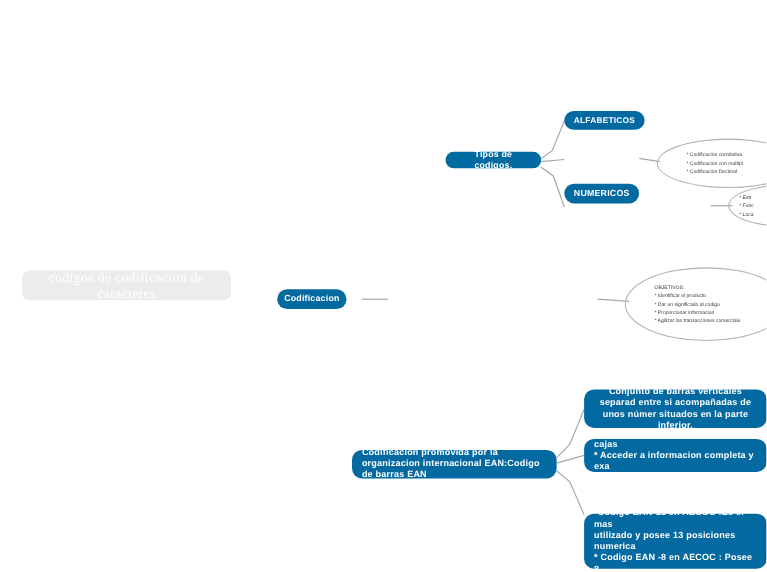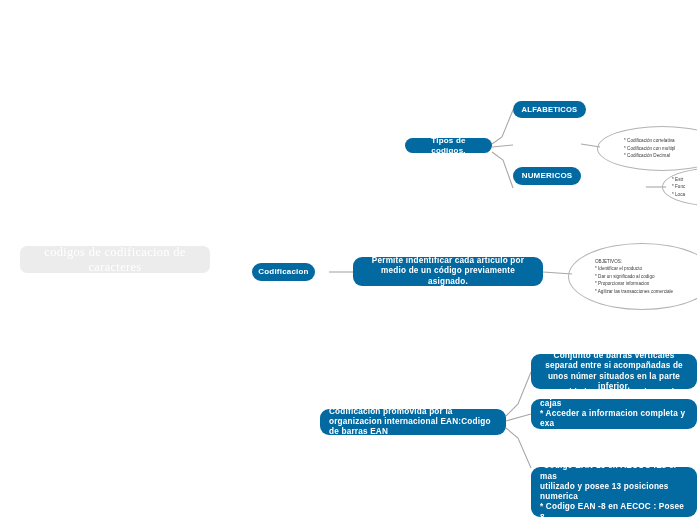--- a/index.html
+++ b/index.html
@@ -134,21 +134,20 @@
   </div>
 
   <div class="ellipse tiny e-alfanum">
     <div class="ell-text">* Estr
 * Func
 * Loca</div>
   </div>
 
   <div class="node n-codif">Codificacion</div>
 
-  <div class="node n-permite">Permite indentificar cada articulo por medio de un código previamente asignado.</div>
 
   <div class="ellipse e-objetivos">
     <div class="ell-text">OBJETIVOS:
 * Identificar el producto
 * Dar un significado al codigo
 * Proporcionar informacion
 * Agilizar las transacciones comerciale</div>
   </div>
 
   <div class="node n-conjunto">Conjunto de barras verticales separad entre si  acompañadas de unos númer situados en la parte inferior.</div>

